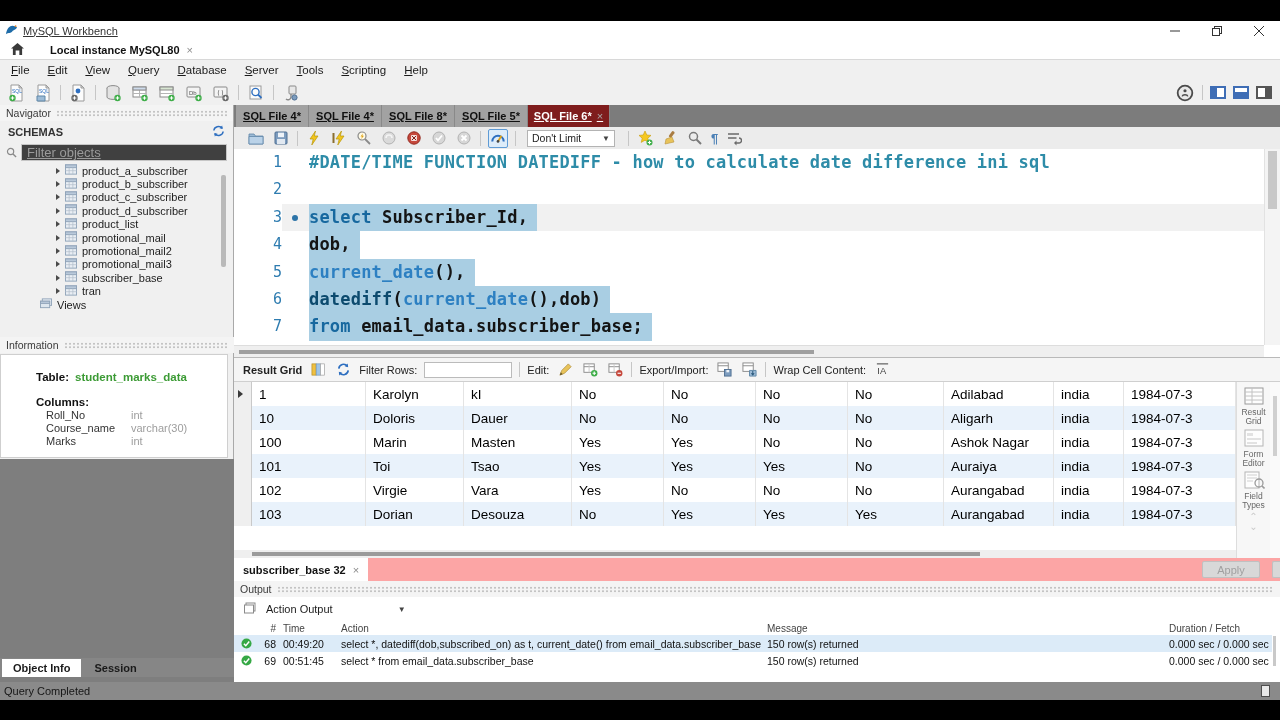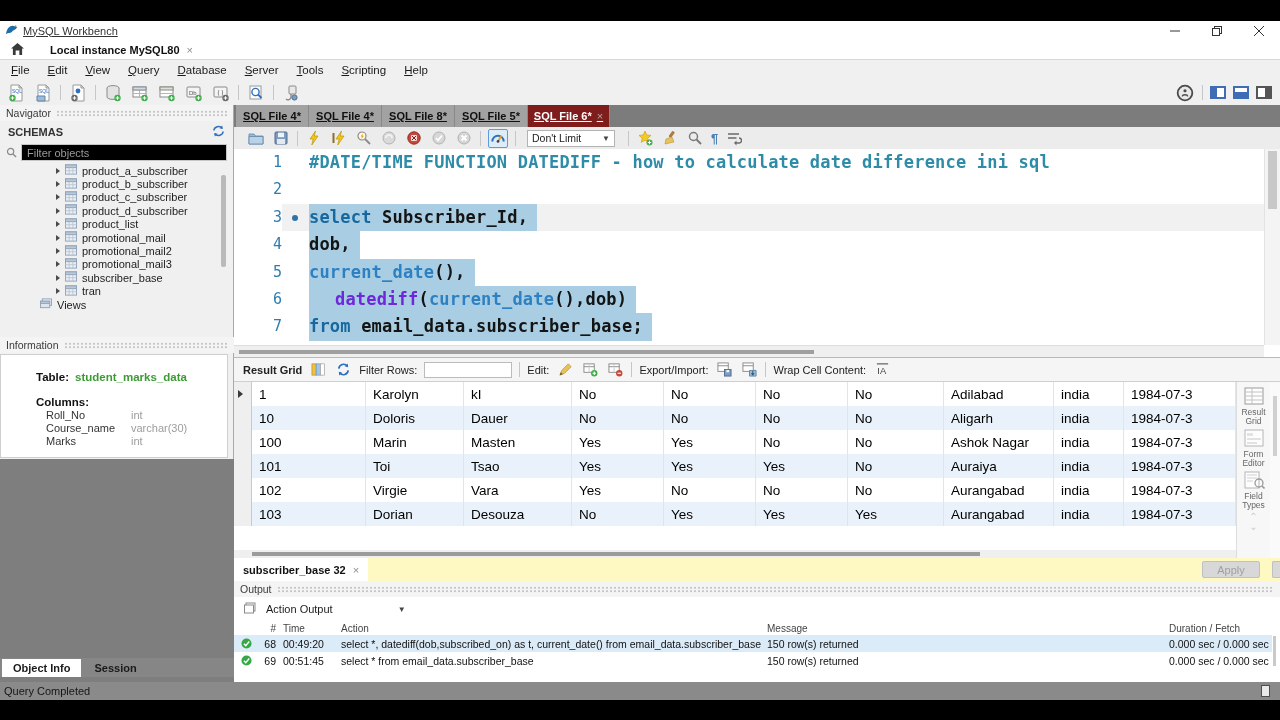--- a/index.html
+++ b/index.html
@@ -30,21 +30,21 @@
   .ptog.right{border-color:#555;}
   .ptog.right::after{content:"";position:absolute;right:0;top:0;width:5px;height:100%;background:#555;}
 
   
   .sidebar{position:absolute;left:0;top:84px;width:234px;height:577px;background:#f0f0f0;border-right:1px solid #a9a9a9;}
   .panel-header{height:16px;display:flex;align-items:center;padding:0 6px;font-size:10.5px;color:#3a3a3a;background:#f4f4f4;}
   .dots{flex:1;height:7px;margin-left:5px;background:radial-gradient(circle,#c4c4c4 0.8px,transparent 1px);background-size:4px 3.5px;}
   .schemas-row{height:22px;display:flex;align-items:center;padding:0 8px;font-size:11px;font-weight:bold;color:#333;}
   .schemas-row .sync{margin-left:auto;}
   .filter-row{height:19px;margin:0 6px;display:flex;align-items:center;gap:4px;}
-  .filter-box{flex:1;height:17px;background:#000000;border:1px solid #c6c6c6;display:flex;align-items:center;padding-left:5px;font-size:11px;color:#9a9a9a;}
+  .filter-box{flex:1;height:17px;background:#404040;border:1px solid #c6c6c6;display:flex;align-items:center;padding-left:5px;font-size:13px;color:#9a9a9a;text-decoration:underline;}
   .tree{position:absolute;left:0;top:59px;width:234px;height:150px;overflow:hidden;}
   .tree-row{height:13.4px;display:flex;align-items:center;padding-left:56px;gap:5px;font-size:11px;color:#1d1d1d;}
   .tree-row .arr{width:0;height:0;border-left:4px solid #4a4a4a;border-top:3.5px solid transparent;border-bottom:3.5px solid transparent;}
   .tree-row svg{width:12px;height:11px;}
   .tree-row.views{padding-left:40px;}
   .tree-scroll{position:absolute;right:7px;top:6px;width:5px;height:92px;background:#b9b9b9;border-radius:2px;}
   .side-tabs{position:absolute;left:0;width:234px;height:19px;background:#9a9a9a;display:flex;align-items:flex-end;padding-left:2px;gap:2px;}
   .side-tab{font-size:11px;font-weight:bold;color:#1a1a1a;padding:3px 11px 3px 11px;}
   .side-tab.active{background:#fff;}
   .info-box{position:absolute;left:0;top:249px;width:228px;height:104px;background:#fff;border:1px solid #cfcfcf;padding:16px 0 0 35px;font-size:11.5px;}
@@ -71,21 +71,21 @@
   .caret{font-size:8px;color:#444;}
   .pilcrow{font-size:13px;color:#4a7fb5;font-weight:bold;}
 
   .editor{position:absolute;left:0;top:44px;width:1030px;height:196px;background:#fff;overflow:hidden;}
   .ed-line{display:flex;height:27.4px;line-height:27.4px;position:relative;}
   .ed-num{width:48px;text-align:right;color:#2e7cb0;font-family:"DejaVu Sans Mono",monospace;font-size:15px;}
   .stmt-dot{position:absolute;left:58px;top:11px;width:6px;height:6px;border-radius:50%;background:#2d74a8;}
   .ed-code{flex:1;padding-left:27px;font-family:"DejaVu Sans Mono",monospace;font-size:17px;font-weight:bold;letter-spacing:0.2px;white-space:pre;}
   .ed-code.cur{background:#f1f1f1;}
   .sel{background:#a9cee3;display:inline-block;padding-right:9px;}
-  .tk-c{color:#2e8ca8;}.tk-k{color:#17689f;}.tk-f{color:#2d80c2;}.tk-g{color:#6d28d9;padding-left:26px;}.tk-p{color:#141414;}
+  .tk-c{color:#2e8ca8;}.tk-k{color:#17689f;}.tk-f{color:#2d80c2;}.tk-g{color:#0c4a6e;}.tk-p{color:#141414;}
   .ed-vscroll{position:absolute;right:0;top:44px;width:16px;height:196px;background:#f4f4f4;border-left:1px solid #e2e2e2;}
   .ed-vthumb{position:absolute;left:3px;top:2px;width:9px;height:58px;background:#c8c8c8;}
   .ed-hscroll{position:absolute;left:0;top:240px;width:1030px;height:12px;background:#efefef;border-top:1px solid #ddd;}
   .ed-hthumb{position:absolute;left:5px;top:4px;width:575px;height:4px;background:#9f9f9f;}
 
   .rg-toolbar{position:absolute;left:0;top:252px;width:100%;height:25px;background:#f5f5f5;border-top:1px solid #b9b9b9;border-bottom:1px solid #cfcfcf;display:flex;align-items:center;padding-left:9px;gap:7px;font-size:11px;color:#222;}
   .rg-toolbar svg{width:15px;height:15px;}
   .rg-bold{font-weight:bold;}
   .rg-filter{width:88px;height:16px;background:#fff;border:1px solid #bbb;}
   .rg-grid{position:absolute;left:0;top:277px;width:1002px;}
@@ -99,21 +99,21 @@
   .row-arrow{width:0;height:0;border-left:5px solid #3a3a3a;border-top:4px solid transparent;border-bottom:4px solid transparent;}
   .rg-hscroll{position:absolute;left:0;top:445px;width:1002px;height:8px;background:#efefef;}
   .rg-hthumb{position:absolute;left:18px;top:2px;width:728px;height:4px;background:#9b9b9b;}
   .rg-side{position:absolute;left:1002px;top:277px;width:34px;height:176px;background:#f7f7f7;border-left:1px solid #ddd;display:flex;flex-direction:column;align-items:center;padding-top:5px;gap:3px;}
   .rg-side .tool{display:flex;flex-direction:column;align-items:center;gap:1px;font-size:8.5px;color:#666;text-align:center;line-height:9px;}
   .rg-side svg{width:22px;height:18px;}
   .chev{color:#c9c9c9;font-size:10px;line-height:7px;}
   .rg-vscroll{position:absolute;left:1036px;top:277px;width:10px;height:176px;background:#fafafa;}
   .rg-vthumb{position:absolute;left:3px;top:14px;width:4px;height:60px;background:#d0d0d0;}
 
-  .result-tabrow{position:absolute;left:0;top:453px;width:100%;height:23px;background:#fef9c3;display:flex;}
+  .result-tabrow{position:absolute;left:0;top:453px;width:100%;height:23px;background:#fca5a5;display:flex;}
   .result-tab{background:#fff;display:flex;align-items:center;gap:7px;padding:0 9px;font-size:11px;font-weight:bold;color:#111;}
   .apply-btn{position:absolute;right:20px;top:3px;width:58px;height:17px;background:#d8d8d8;border:1px solid #c0c0c0;border-radius:2px;display:flex;align-items:center;justify-content:center;font-size:11px;color:#a0a0a0;}
   .apply-sliver{position:absolute;right:0;top:3px;width:8px;height:17px;background:#d8d8d8;border:1px solid #c0c0c0;border-right:none;border-radius:2px 0 0 2px;}
 
   .output{position:absolute;left:0;top:476px;width:100%;height:101px;background:#fff;}
   .action-row{height:24px;display:flex;align-items:center;padding-left:9px;gap:9px;font-size:11px;color:#1c1c1c;}
   .action-row svg{width:14px;height:13px;}
   .out-table{position:absolute;left:0;top:41px;width:1038px;}
   .out-row{display:grid;grid-template-columns:22px 24px 58px 426px 402px 1fr;align-items:center;height:17px;font-size:10.5px;color:#111;}
   .out-row.hdr{height:13px;font-size:10px;color:#444;}

